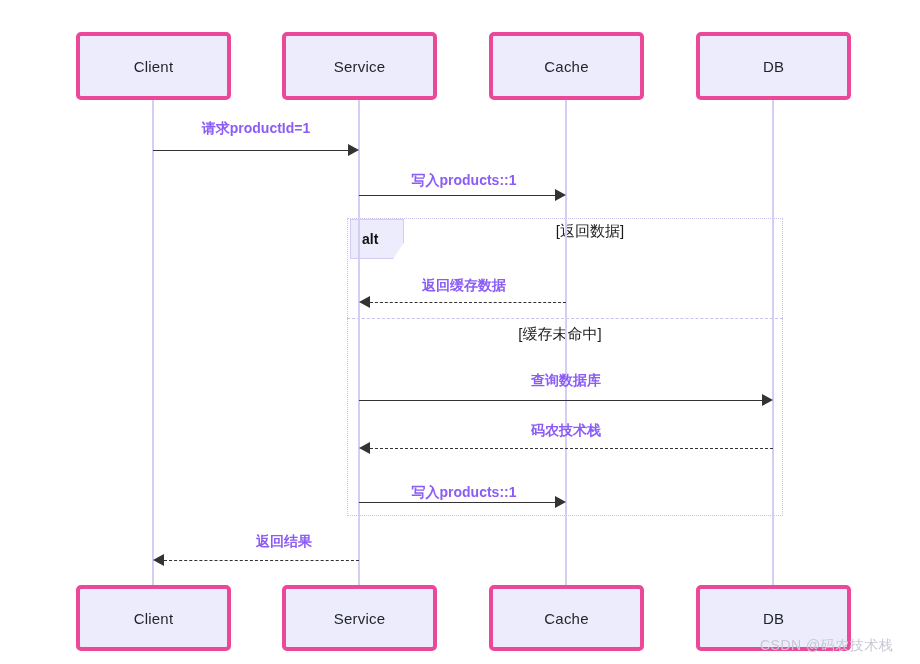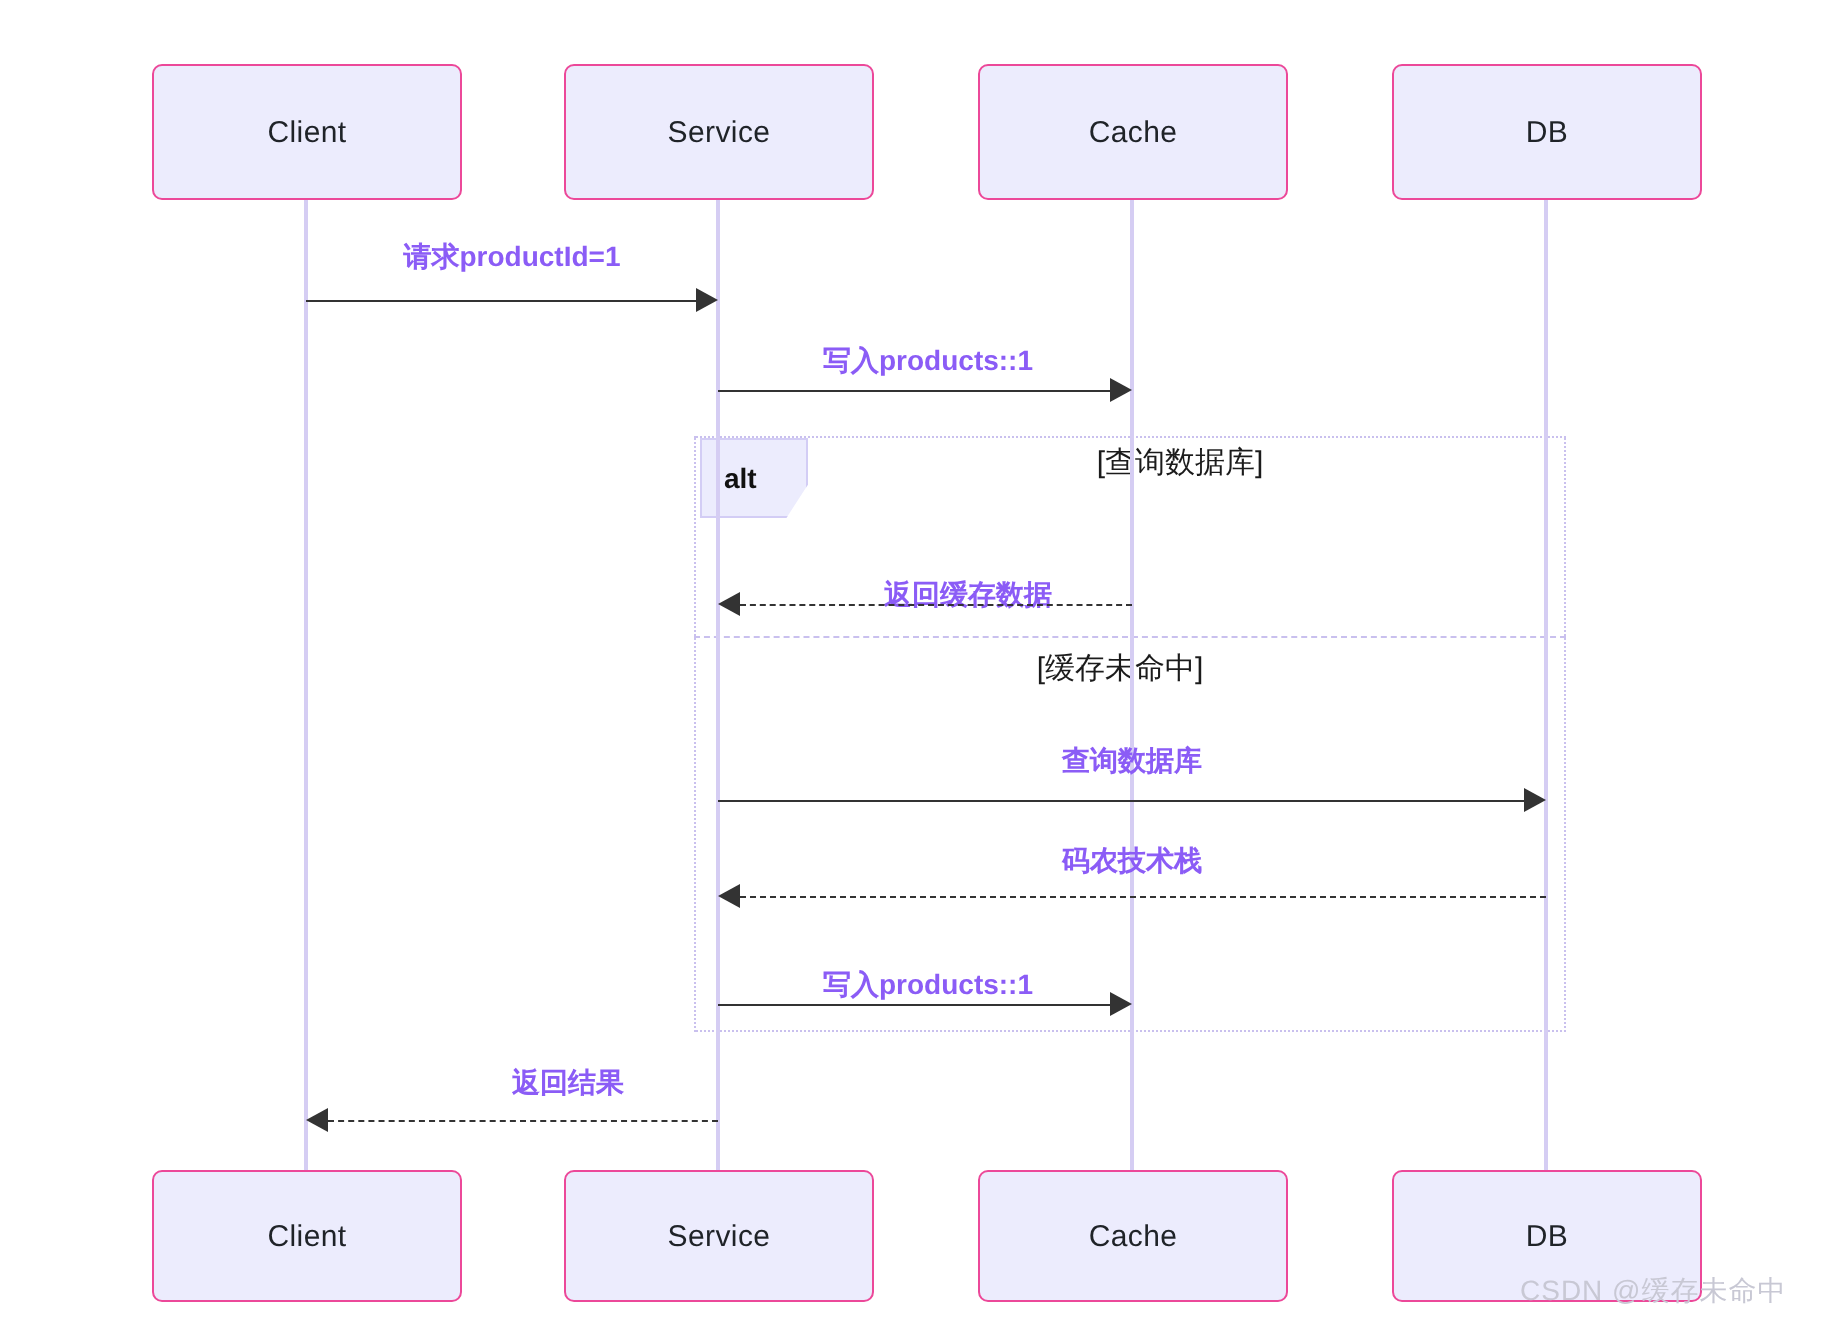--- a/index.html
+++ b/index.html
@@ -14,21 +14,21 @@
     position: relative;
     width: 920px;
     height: 664px;
     background: #ffffff;
     overflow: hidden;
   }
   .participant-box {
     position: absolute;
     box-sizing: border-box;
     background: #ececfd;
-    border: 1px solid #ec4899;
+    border: 4px solid #ec4899;
     border-radius: 5px;
     display: flex;
     align-items: center;
     justify-content: center;
     color: #1f2328;
     font-size: 15px;
     font-weight: 400;
     letter-spacing: 0.2px;
   }
   .lifeline {
@@ -110,21 +110,21 @@
   }
 </style>
 </head>
 <body>
 
 <div id="canvas">
 
   <div class="alt-frame" style="left:347px; top:218px; width:436px; height:298px;"></div>
   <div class="alt-divider" style="left:347px; top:318px; width:436px;"></div>
   <div class="alt-tag" style="left:350px; top:219px; width:54px; height:40px;">alt</div>
-  <div class="alt-cond" style="left:590px; top:222px;">[查询数据库]</div>
+  <div class="alt-cond" style="left:590px; top:222px;">[返回数据]</div>
   <div class="alt-cond" style="left:560px; top:325px;">[缓存未命中]</div>
 
   <div class="lifeline" style="left:152px; top:100px; height:490px;"></div>
   <div class="lifeline" style="left:358px; top:100px; height:490px;"></div>
   <div class="lifeline" style="left:565px; top:100px; height:490px;"></div>
   <div class="lifeline" style="left:772px; top:100px; height:490px;"></div>
 
   <div class="participant-box" style="left:76px; top:32px; width:155px; height:68px;">
     <span>Client</span>
   </div>
@@ -139,21 +139,21 @@
   </div>
 
   <div class="msg-label" style="left:256px; top:120px;">请求productId=1</div>
   <div class="msg-line" style="left:153px; top:150px; width:195px;"></div>
   <div class="arrow-right" style="left:348px; top:144px;"></div>
 
   <div class="msg-label" style="left:464px; top:172px;">写入products::1</div>
   <div class="msg-line" style="left:359px; top:195px; width:196px;"></div>
   <div class="arrow-right" style="left:555px; top:189px;"></div>
 
-  <div class="msg-label" style="left:484px; top:277px;margin-top:12px;">返回缓存数据</div>
+  <div class="msg-label" style="left:464px; top:277px;">返回缓存数据</div>
   <div class="msg-line dashed" style="left:370px; top:302px; width:196px;"></div>
   <div class="arrow-left" style="left:359px; top:296px;"></div>
 
   <div class="msg-label" style="left:566px; top:372px;">查询数据库</div>
   <div class="msg-line" style="left:359px; top:400px; width:403px;"></div>
   <div class="arrow-right" style="left:762px; top:394px;"></div>
 
   <div class="msg-label" style="left:566px; top:422px;">码农技术栈</div>
   <div class="msg-line dashed" style="left:370px; top:448px; width:403px;"></div>
   <div class="arrow-left" style="left:359px; top:442px;"></div>
@@ -172,15 +172,15 @@
   <div class="participant-box" style="left:282px; top:585px; width:155px; height:66px;">
     <span>Service</span>
   </div>
   <div class="participant-box" style="left:489px; top:585px; width:155px; height:66px;">
     <span>Cache</span>
   </div>
   <div class="participant-box" style="left:696px; top:585px; width:155px; height:66px;">
     <span>DB</span>
   </div>
 
-  <div class="watermark" style="left:760px; top:637px;">CSDN @缓存未命中</div>
+  <div class="watermark" style="left:760px; top:637px;">CSDN @码农技术栈</div>
 
 </div>
 
 </body></html>

